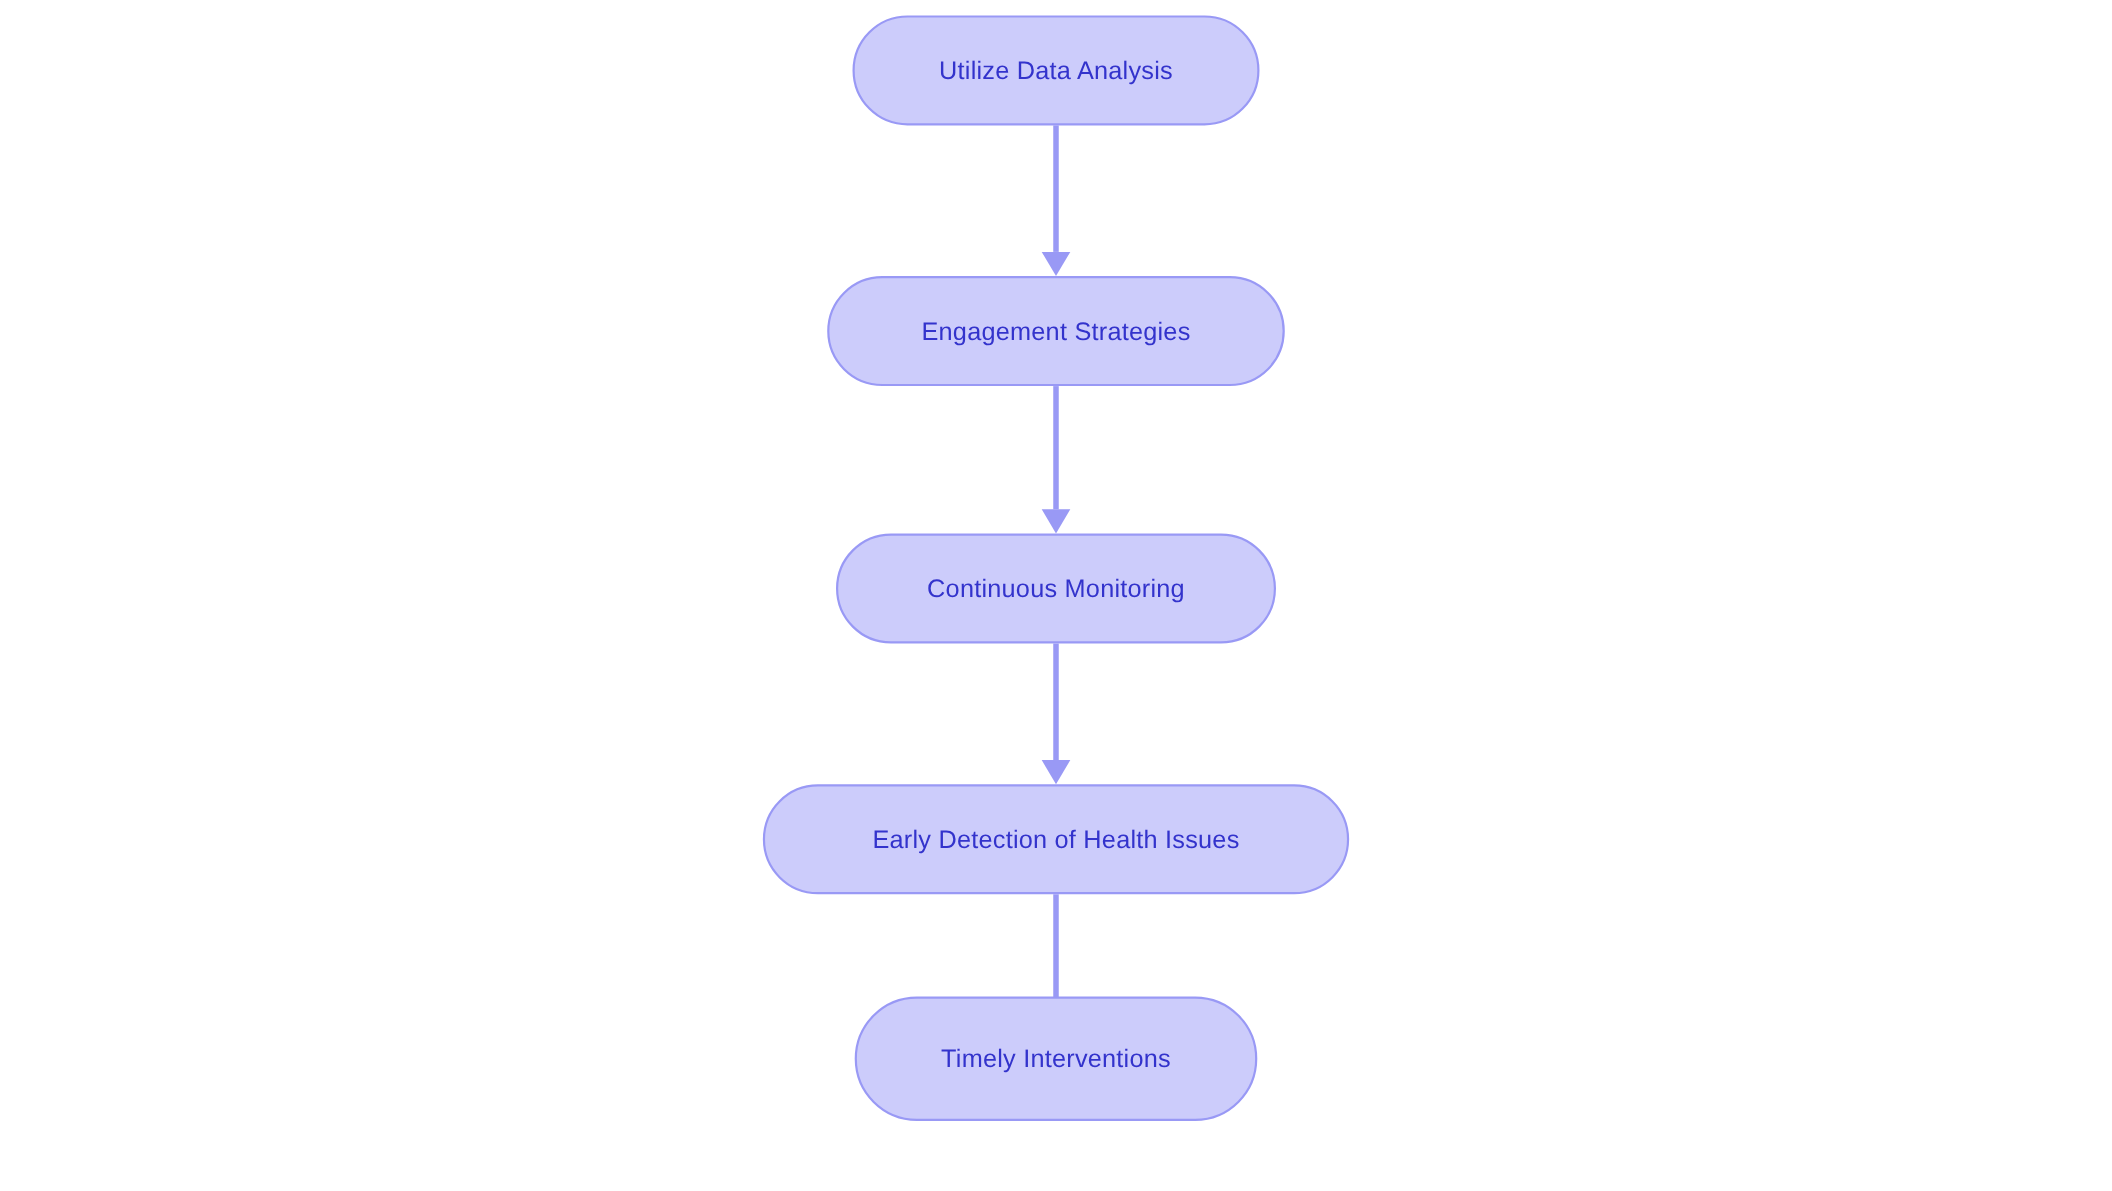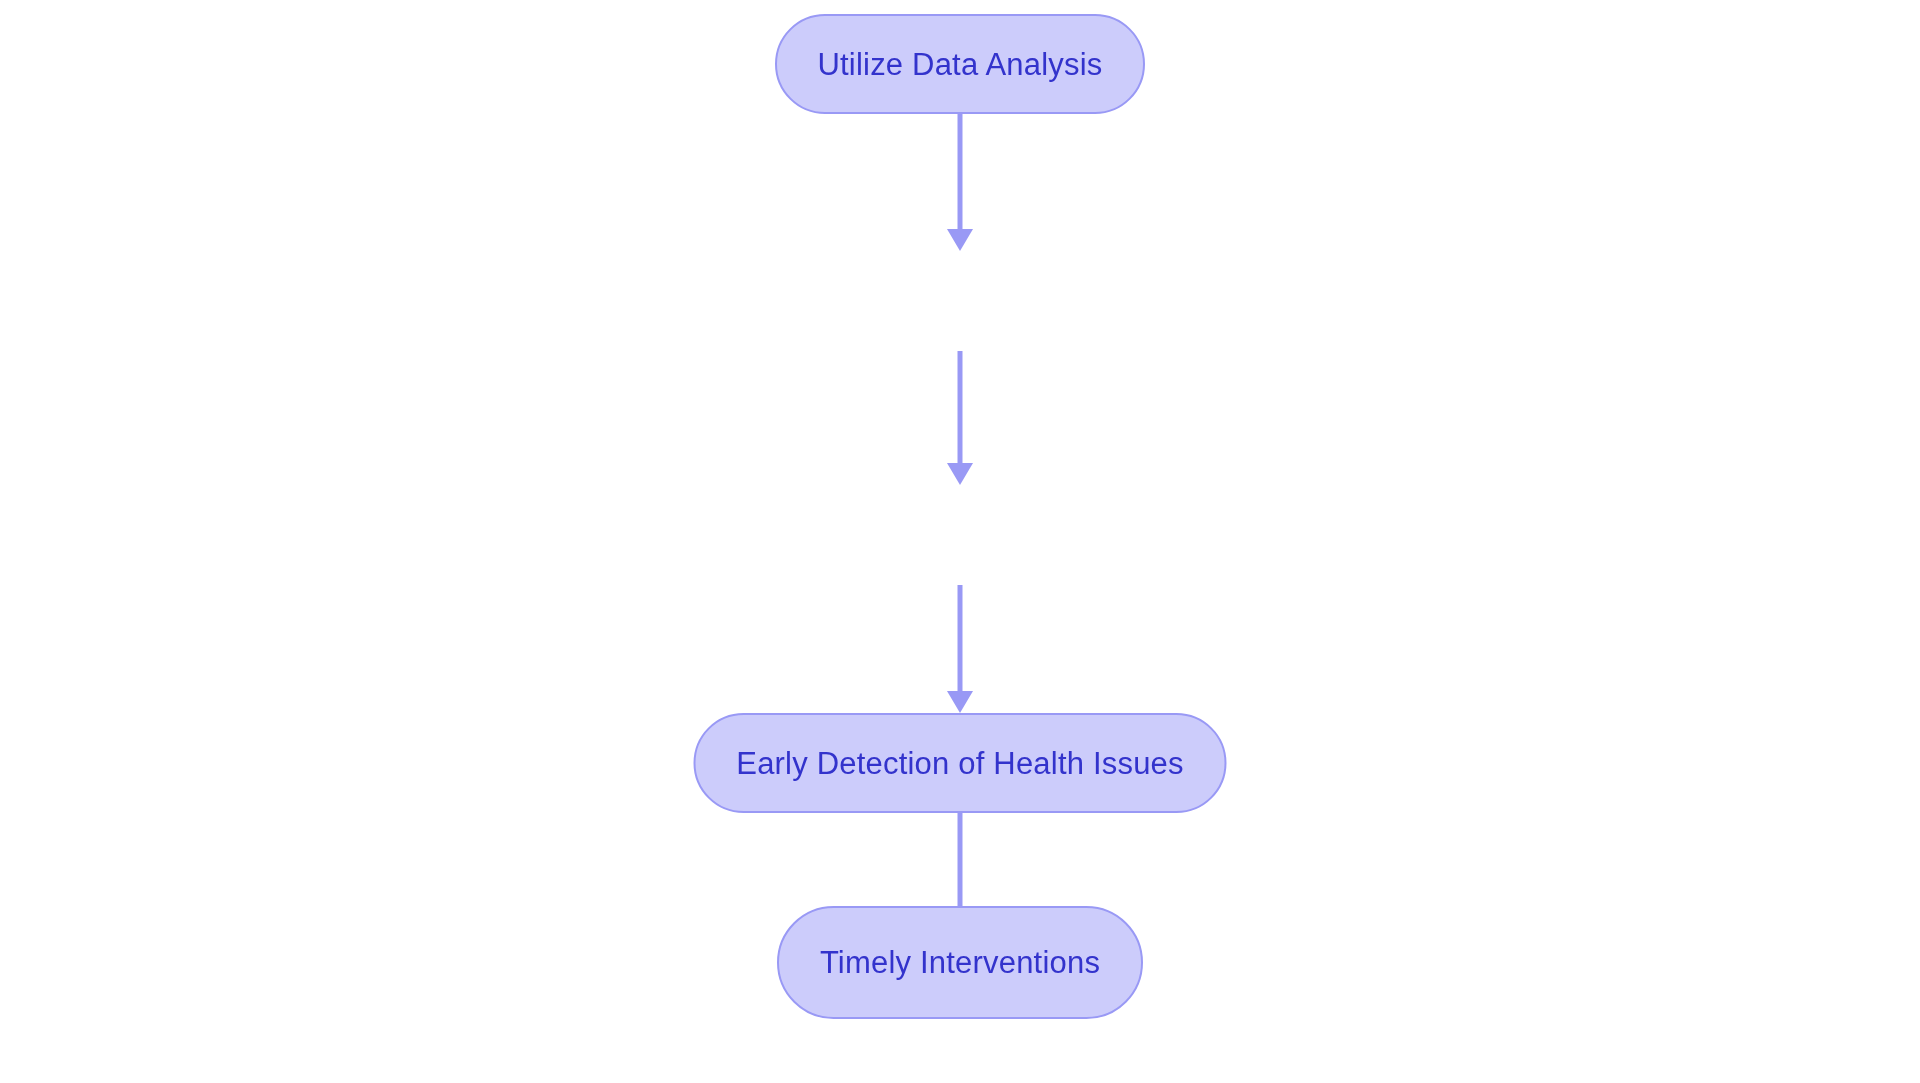--- a/index.html
+++ b/index.html
@@ -27,21 +27,21 @@
     justify-content: center;
     background: #ccccfb;
     border: 2px solid #9999f5;
     border-radius: 9999px;
     transform: translateX(-50%);
     left: 960px;
   }
   .node-label {
     color: #3333cc;
     font-family: "Liberation Sans", sans-serif;
-    font-size: 31px;
+    font-size: 23px;
     font-weight: 400;
     letter-spacing: 0.2px;
     line-height: 1;
     white-space: nowrap;
     user-select: none;
   }
   .edge {
     position: absolute;
     left: 960px;
     transform: translateX(-50%);
@@ -84,20 +84,26 @@
     <div class="edge-arrowhead" style="top: 106px;"></div>
   </div>
   <div class="edge" id="edge-3" style="top: 813px; height: 136px;">
     <div class="edge-line" style="height: 114px;"></div>
     <div class="edge-arrowhead" style="top: 114px;"></div>
   </div>
 
   <div class="node" id="node-0" style="top: 14px; width: 370px; height: 100px;">
     <span class="node-label">Utilize Data Analysis</span>
   </div>
+  <div class="node" id="node-1" style="top: 251px; width: 416px; height: 100px;">
+    <span class="node-label">Engagement Strategies</span>
+  </div>
+  <div class="node" id="node-2" style="top: 485px; width: 400px; height: 100px;">
+    <span class="node-label">Continuous Monitoring</span>
+  </div>
   <div class="node" id="node-3" style="top: 713px; width: 533px; height: 100px;">
     <span class="node-label">Early Detection of Health Issues</span>
   </div>
   <div class="node" id="node-4" style="top: 906px; width: 366px; height: 113px;">
     <span class="node-label">Timely Interventions</span>
   </div>
 
 </div>
 
 </body></html>

